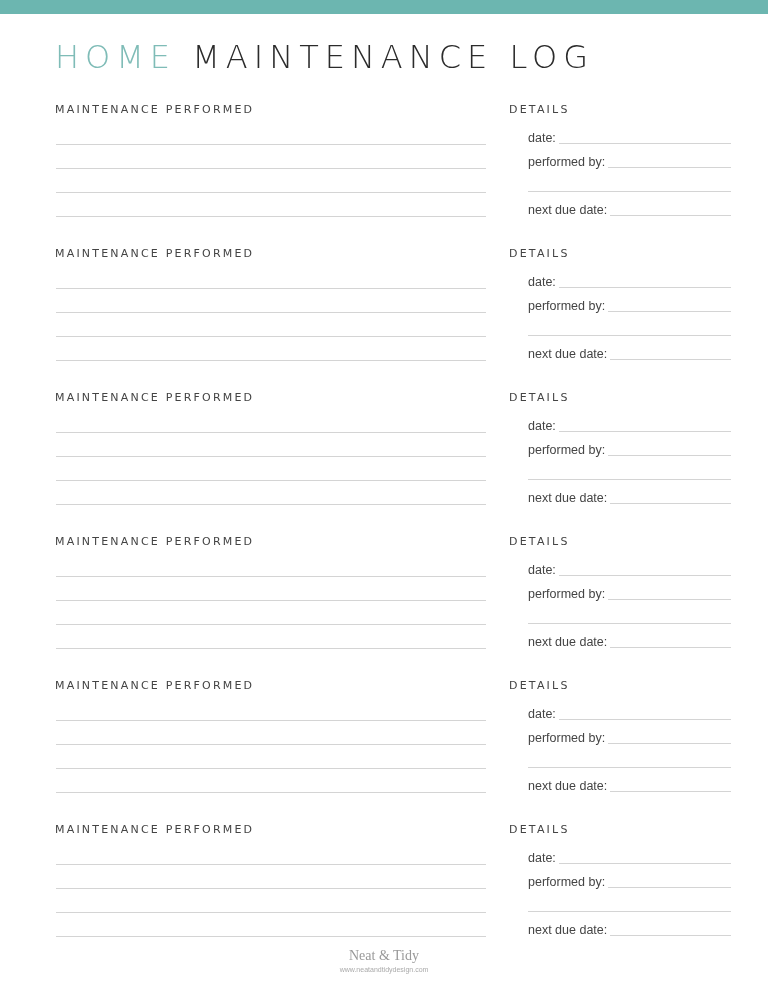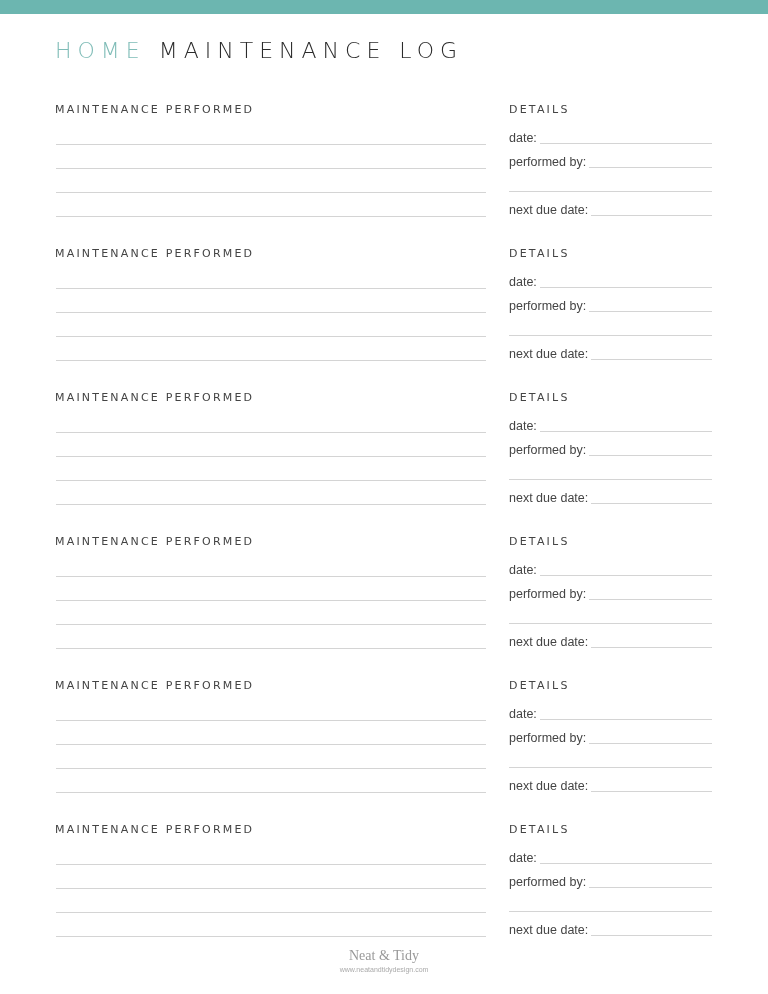--- a/index.html
+++ b/index.html
@@ -1,29 +1,29 @@
 <!DOCTYPE html>
 <html><head>
 <meta charset="utf-8">
 <style>
   html, body { margin:0; padding:0; }
   body { width:768px; height:994px; background:#fff; position:relative; overflow:hidden;
          font-family:"Liberation Sans", sans-serif; color:#333; }
   .topbar { position:absolute; left:0; top:0; width:768px; height:14px; background:#6cb6b0; }
-  .title { position:absolute; left:55px; top:38px; font-size:22px; letter-spacing:6px;
+  .title { position:absolute; left:55px; top:38px; font-size:32px; letter-spacing:6px;
            font-weight:300; font-family:"DejaVu Sans", sans-serif; white-space:nowrap; }
   .title .accent { color:#7fbcb7; }
   .title .main { color:#2b2b2b; }
   .block { position:absolute; left:0; width:768px; height:140px; }
   .sec-head { position:absolute; top:-5px; font-size:11px; letter-spacing:2.2px; color:#444;
               font-family:"DejaVu Sans", sans-serif; white-space:nowrap; }
   .lh { left:55px; }
   .rh { left:509px; }
   .line { position:absolute; left:56px; width:430px; height:1px; background:#d4d4d4; }
-  .field { position:absolute; left:509px; width:203px; height:16px; display:flex; align-items:flex-end;text-align:center; }
+  .field { position:absolute; left:528px; width:203px; height:16px; display:flex; align-items:flex-end;text-align:center; }
   .field .lbl { font-size:12.5px; color:#444; white-space:nowrap; padding-right:3px; line-height:13px; }
   .field .rule { flex:1; height:1px; background:#d4d4d4; margin-bottom:1px; }
   .footer-brand { position:absolute; left:0; width:768px; top:948px; text-align:center;
                   font-family:"Liberation Serif", serif; font-size:14px; color:#999; }
   .footer-url { position:absolute; left:0; width:768px; top:966px; text-align:center;
                 font-size:7px; color:#aaa; }
 </style>
 </head>
 <body>
 

